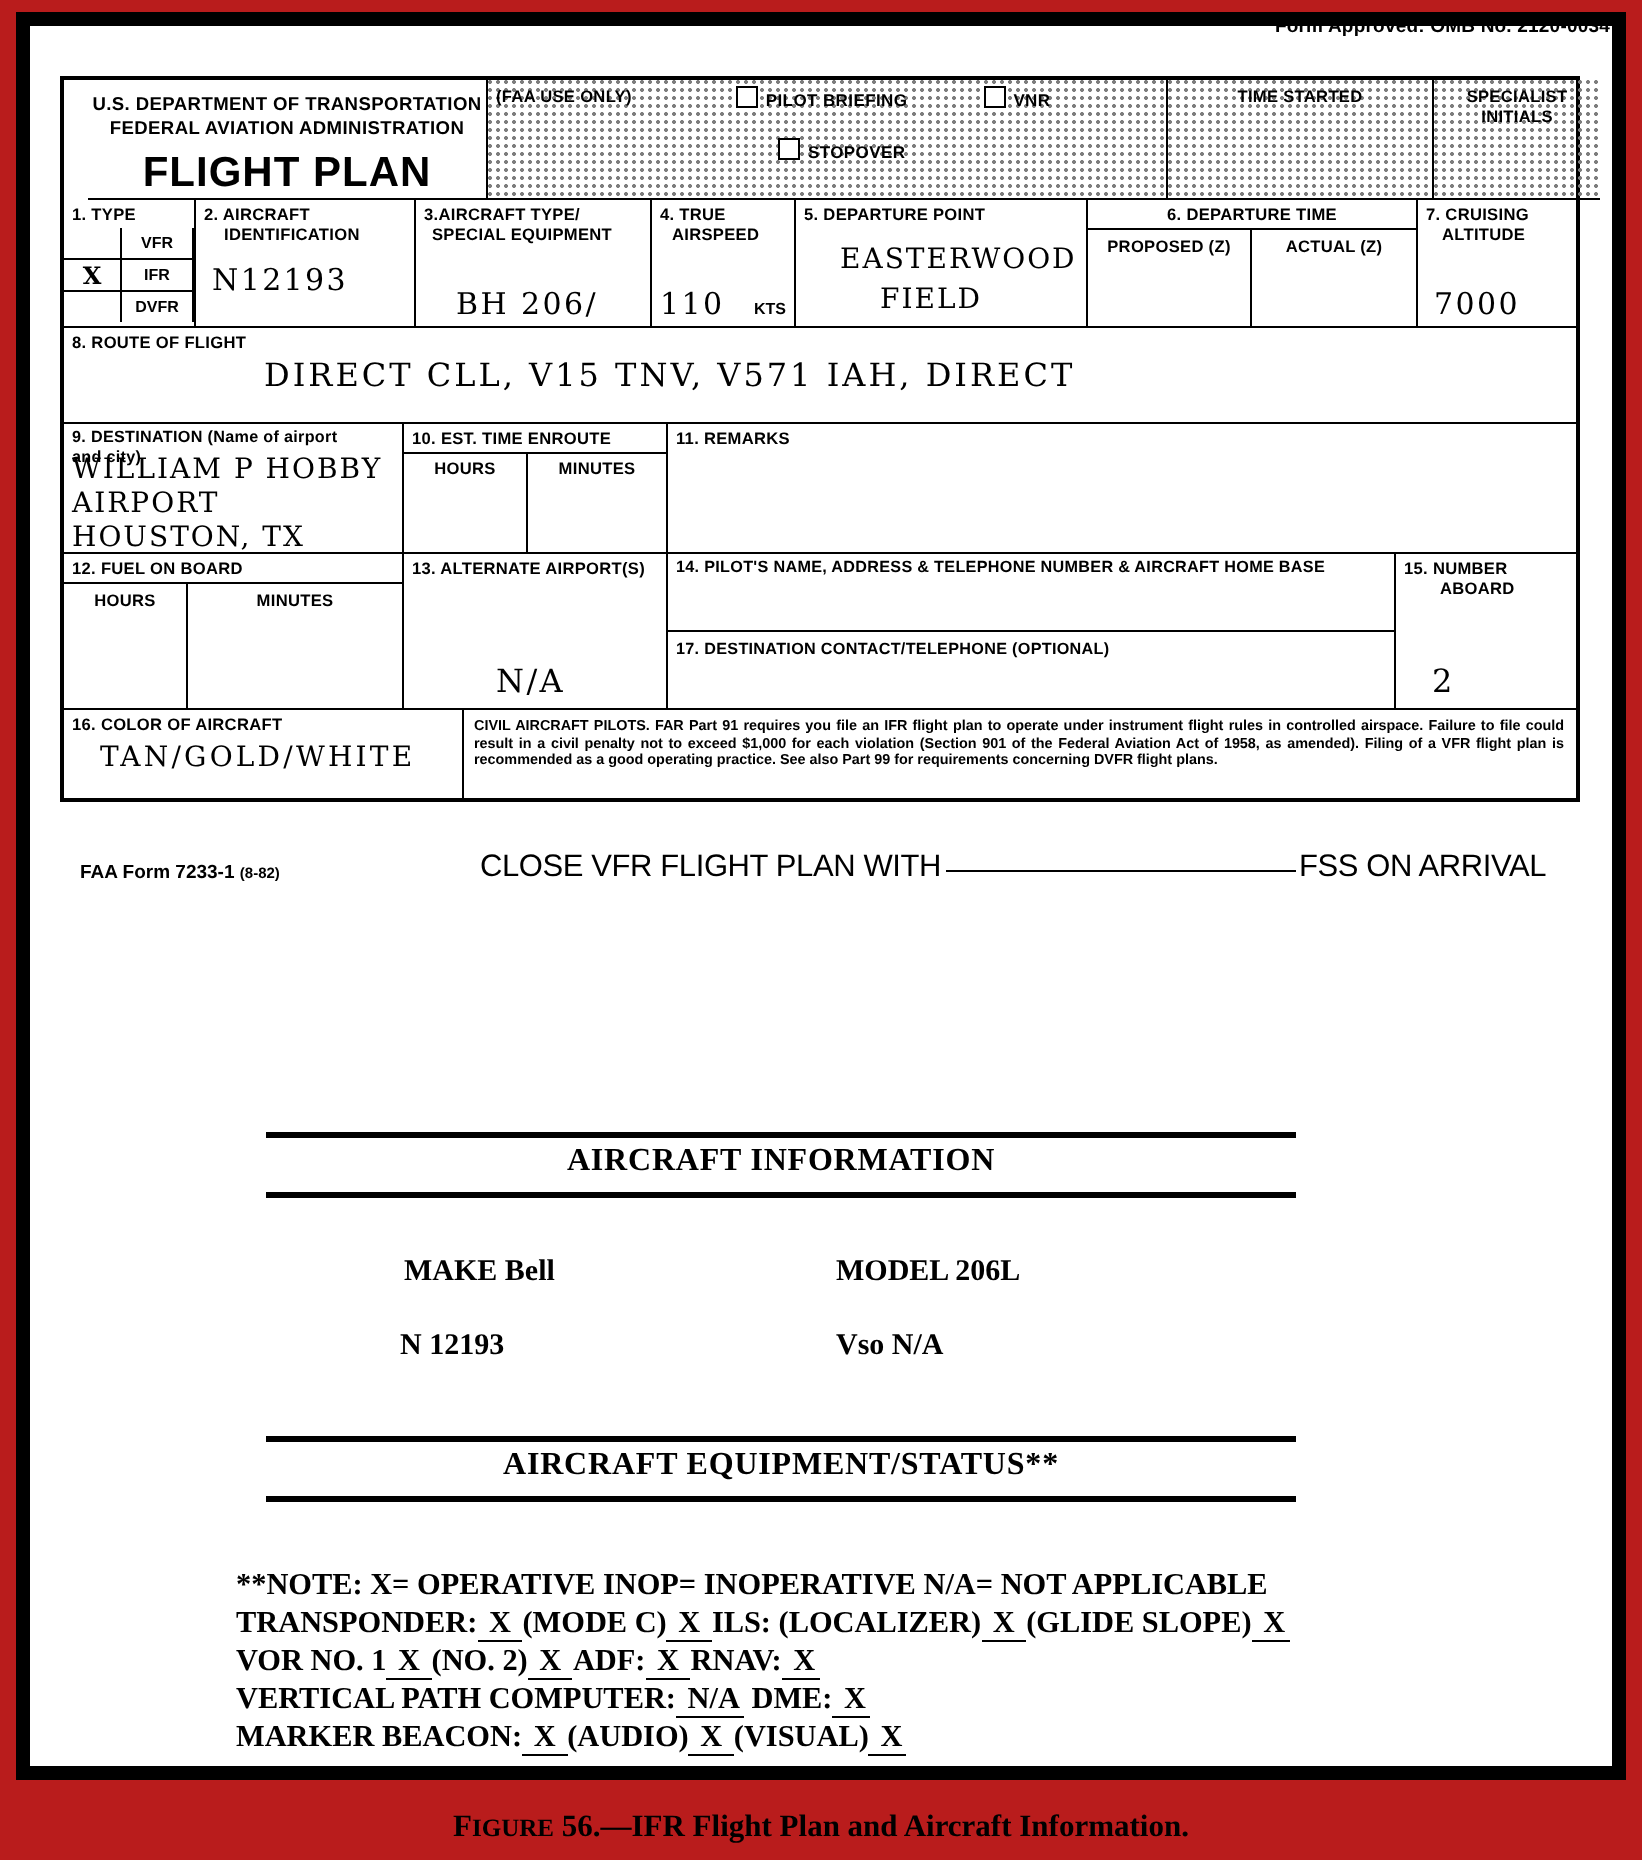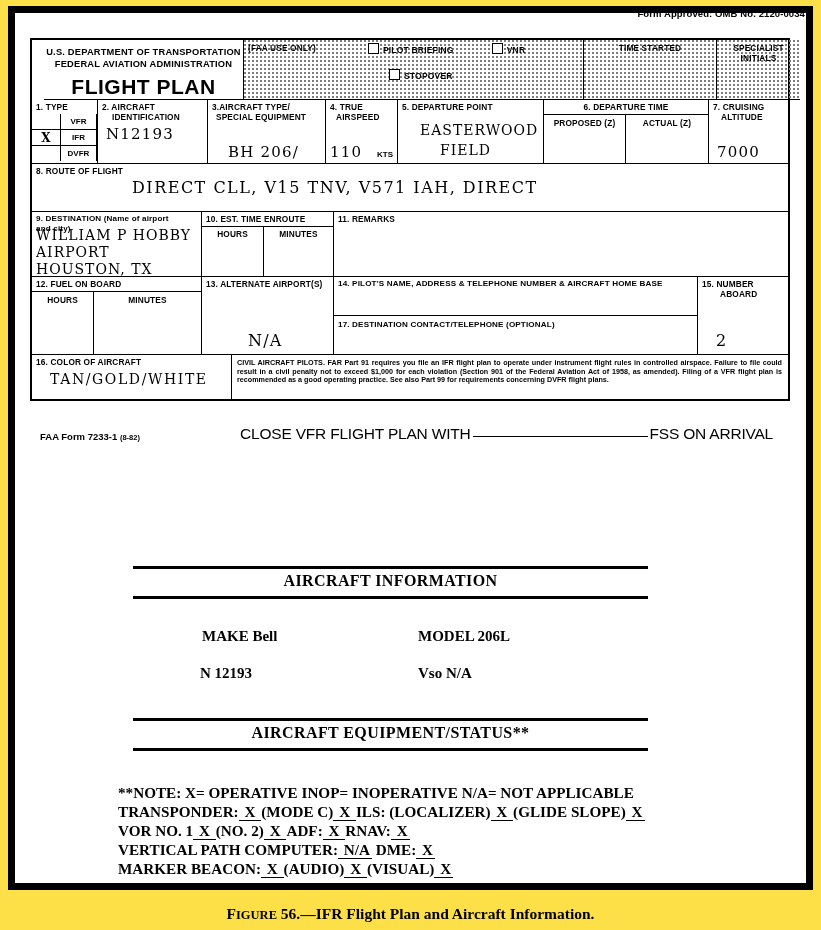--- a/index.html
+++ b/index.html
@@ -3,21 +3,21 @@
 <meta charset="utf-8">
 <style>
   html,body{margin:0;padding:0;background:#ffffff;}
   body{
     width:821px;height:930px;position:relative;overflow:hidden;
     font-family:"Liberation Sans", sans-serif;color:#000;
   }
   
   #page{
     position:absolute;left:0;top:0;width:821px;height:930px;
-    background:#fde047;
+    background:#b91c1c;
   }
   #frame{
     position:absolute;left:8px;top:6px;width:805px;height:884px;
     border:7px solid #000;box-sizing:border-box;background:#fff;
   }
   
   .omb{
     position:absolute;right:16px;top:8px;
     font-size:9.5px;font-weight:bold;letter-spacing:.1px;
   }
@@ -175,21 +175,21 @@
             <td class="mark" style="border-left:none;border-bottom:none;"></td>
             <td class="nm" style="border-bottom:none;">DVFR</td>
           </tr>
         </tbody>
           </table>
       </div>
 
       <div class="cell br" style="width:110px;">
         <div class="lbl">2. AIRCRAFT</div>
         <div class="lbl" style="padding-left:14px;padding-top:0;">IDENTIFICATION</div>
-        <div class="typed" style="position:absolute;left:8px;bottom:20px;">N12193</div>
+        <div class="typed" style="position:absolute;left:8px;bottom:14px;">N12193</div>
       </div>
 
       <div class="cell br" style="width:118px;">
         <div class="lbl">3.AIRCRAFT TYPE/</div>
         <div class="lbl" style="padding-left:8px;padding-top:0;">SPECIAL EQUIPMENT</div>
         <div class="typed" style="position:absolute;left:20px;bottom:2px;">BH 206/</div>
       </div>
 
       <div class="cell br" style="width:72px;">
         <div class="lbl">4. TRUE</div>

